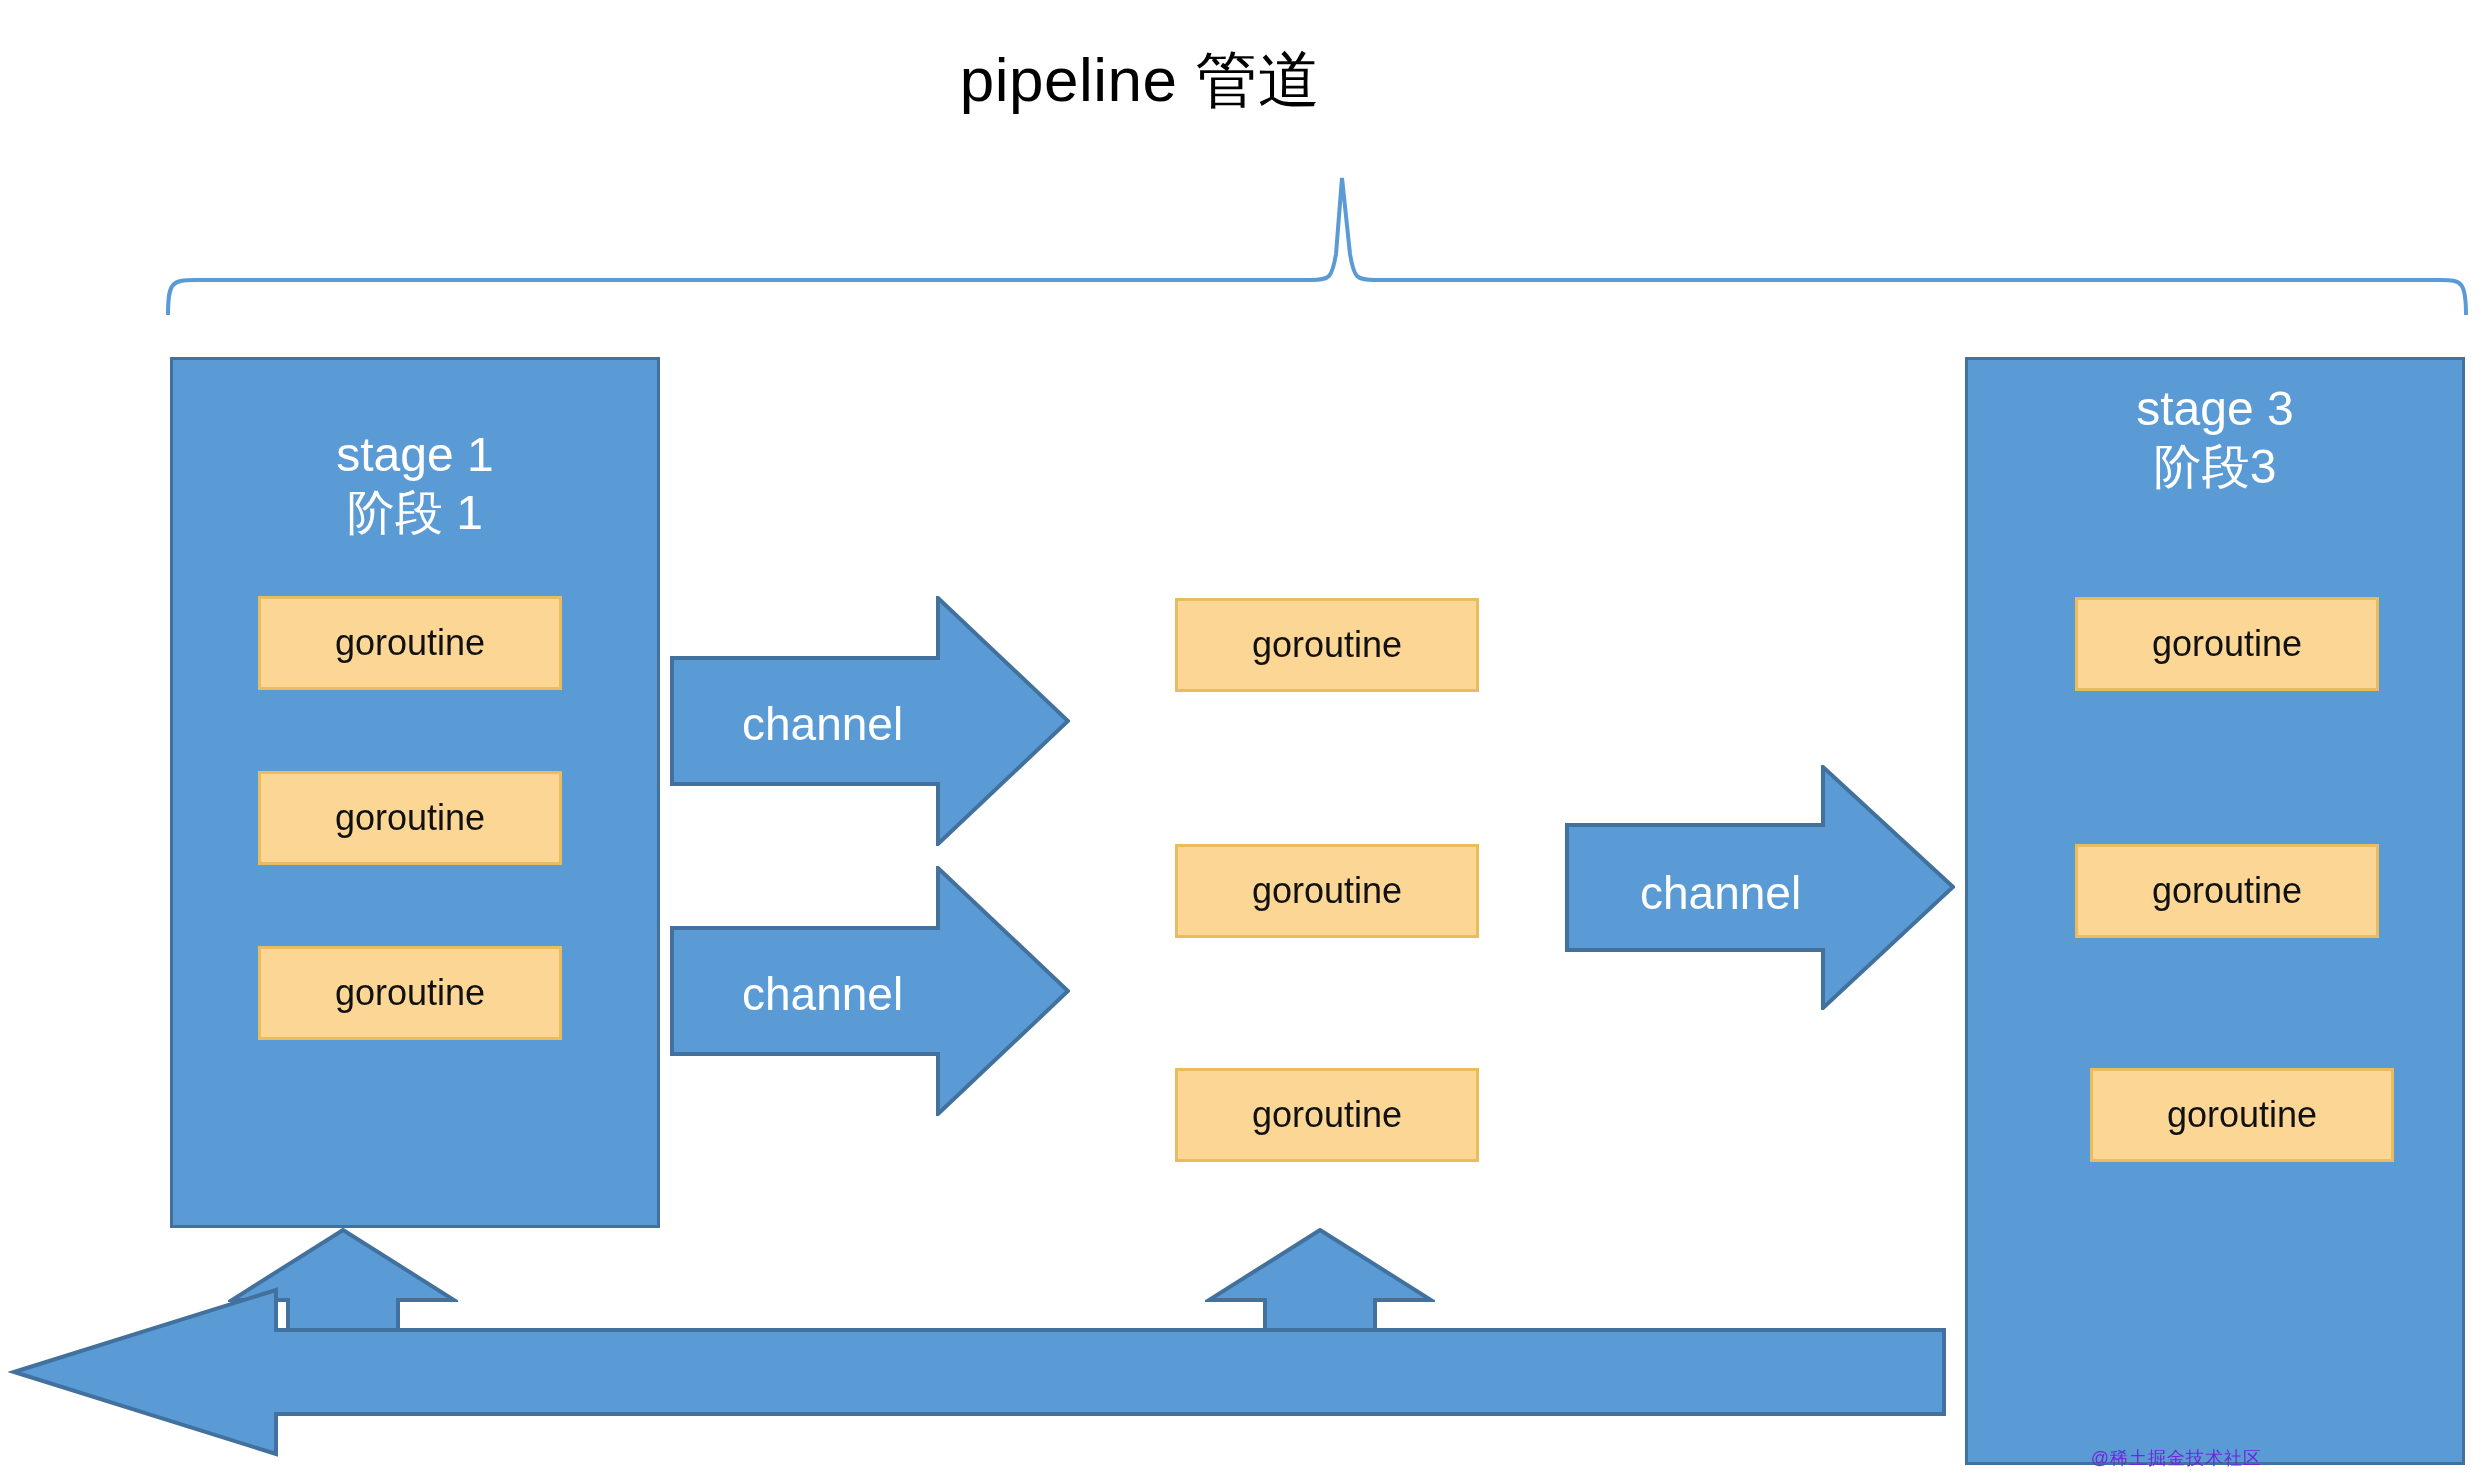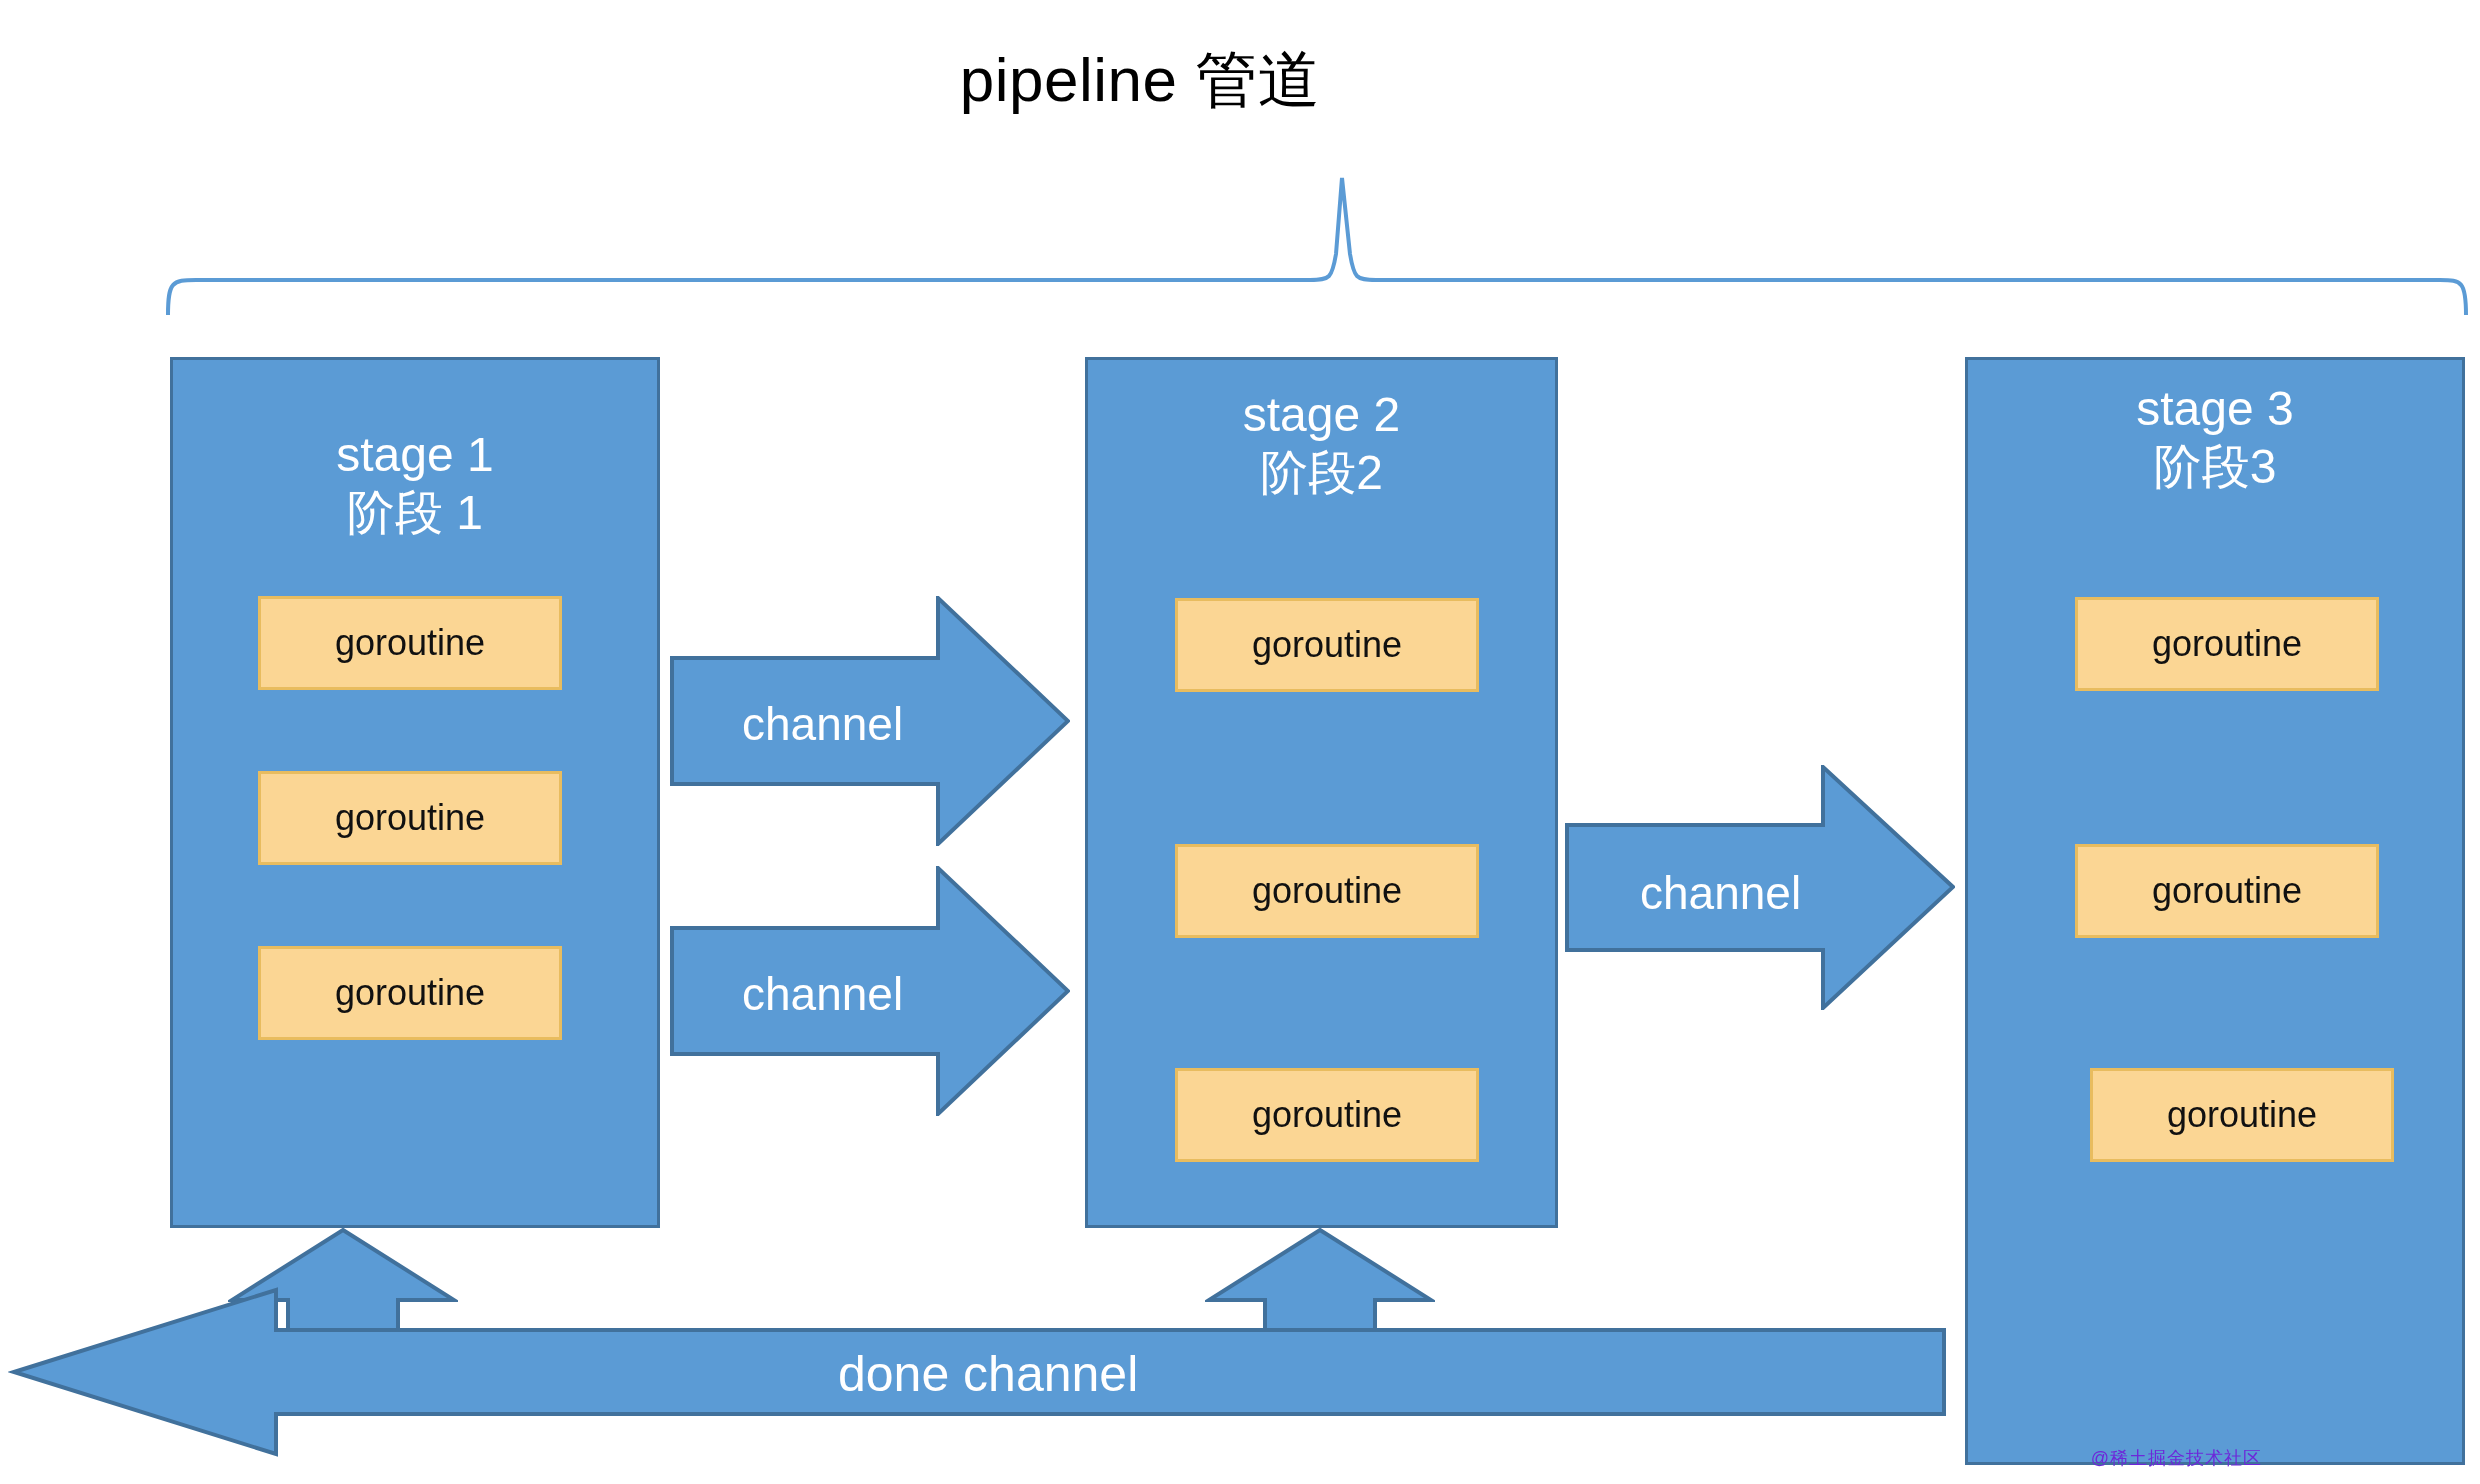--- a/index.html
+++ b/index.html
@@ -103,24 +103,20 @@
   <div class="goroutine" style="left:258px;top:596px;width:304px;height:94px;">
     <span>goroutine</span>
   </div>
   <div class="goroutine" style="left:258px;top:771px;width:304px;height:94px;">
     <span>goroutine</span>
   </div>
   <div class="goroutine" style="left:258px;top:946px;width:304px;height:94px;">
     <span>goroutine</span>
   </div>
 
-  <div class="stage" style="left:1085px;top:357px;width:473px;height:871px;">
-    <div class="stage-label" style="top:26px;">stage 2
-阶段2</div>
-  </div>
   <div class="goroutine" style="left:1175px;top:598px;width:304px;height:94px;">
     <span>goroutine</span>
   </div>
   <div class="goroutine" style="left:1175px;top:844px;width:304px;height:94px;">
     <span>goroutine</span>
   </div>
   <div class="goroutine" style="left:1175px;top:1068px;width:304px;height:94px;">
     <span>goroutine</span>
   </div>
 
@@ -157,17 +153,16 @@
     <polygon points="115,2 226,72 170,72 170,108 60,108 60,72 4,72" fill="#5B9BD5" stroke="#41719C" stroke-width="4"></polygon>
   </svg>
 
   <svg class="arrow-svg" style="left:1205px;top:1228px;width:230px;height:110px;" viewBox="0 0 230 110">
     <polygon points="115,2 226,72 170,72 170,108 60,108 60,72 4,72" fill="#5B9BD5" stroke="#41719C" stroke-width="4"></polygon>
   </svg>
 
   <svg class="arrow-svg" style="left:8px;top:1286px;width:1940px;height:172px;" viewBox="0 0 1940 172">
     <polygon points="6,86 268,4 268,44 1936,44 1936,128 268,128 268,168" fill="#5B9BD5" stroke="#41719C" stroke-width="4"></polygon>
   </svg>
-  <div class="done-label" style="left:838px;top:1345px;">done channel</div>
 
   <div class="watermark">@稀土掘金技术社区</div>
 
 </div>
 
 </body></html>

